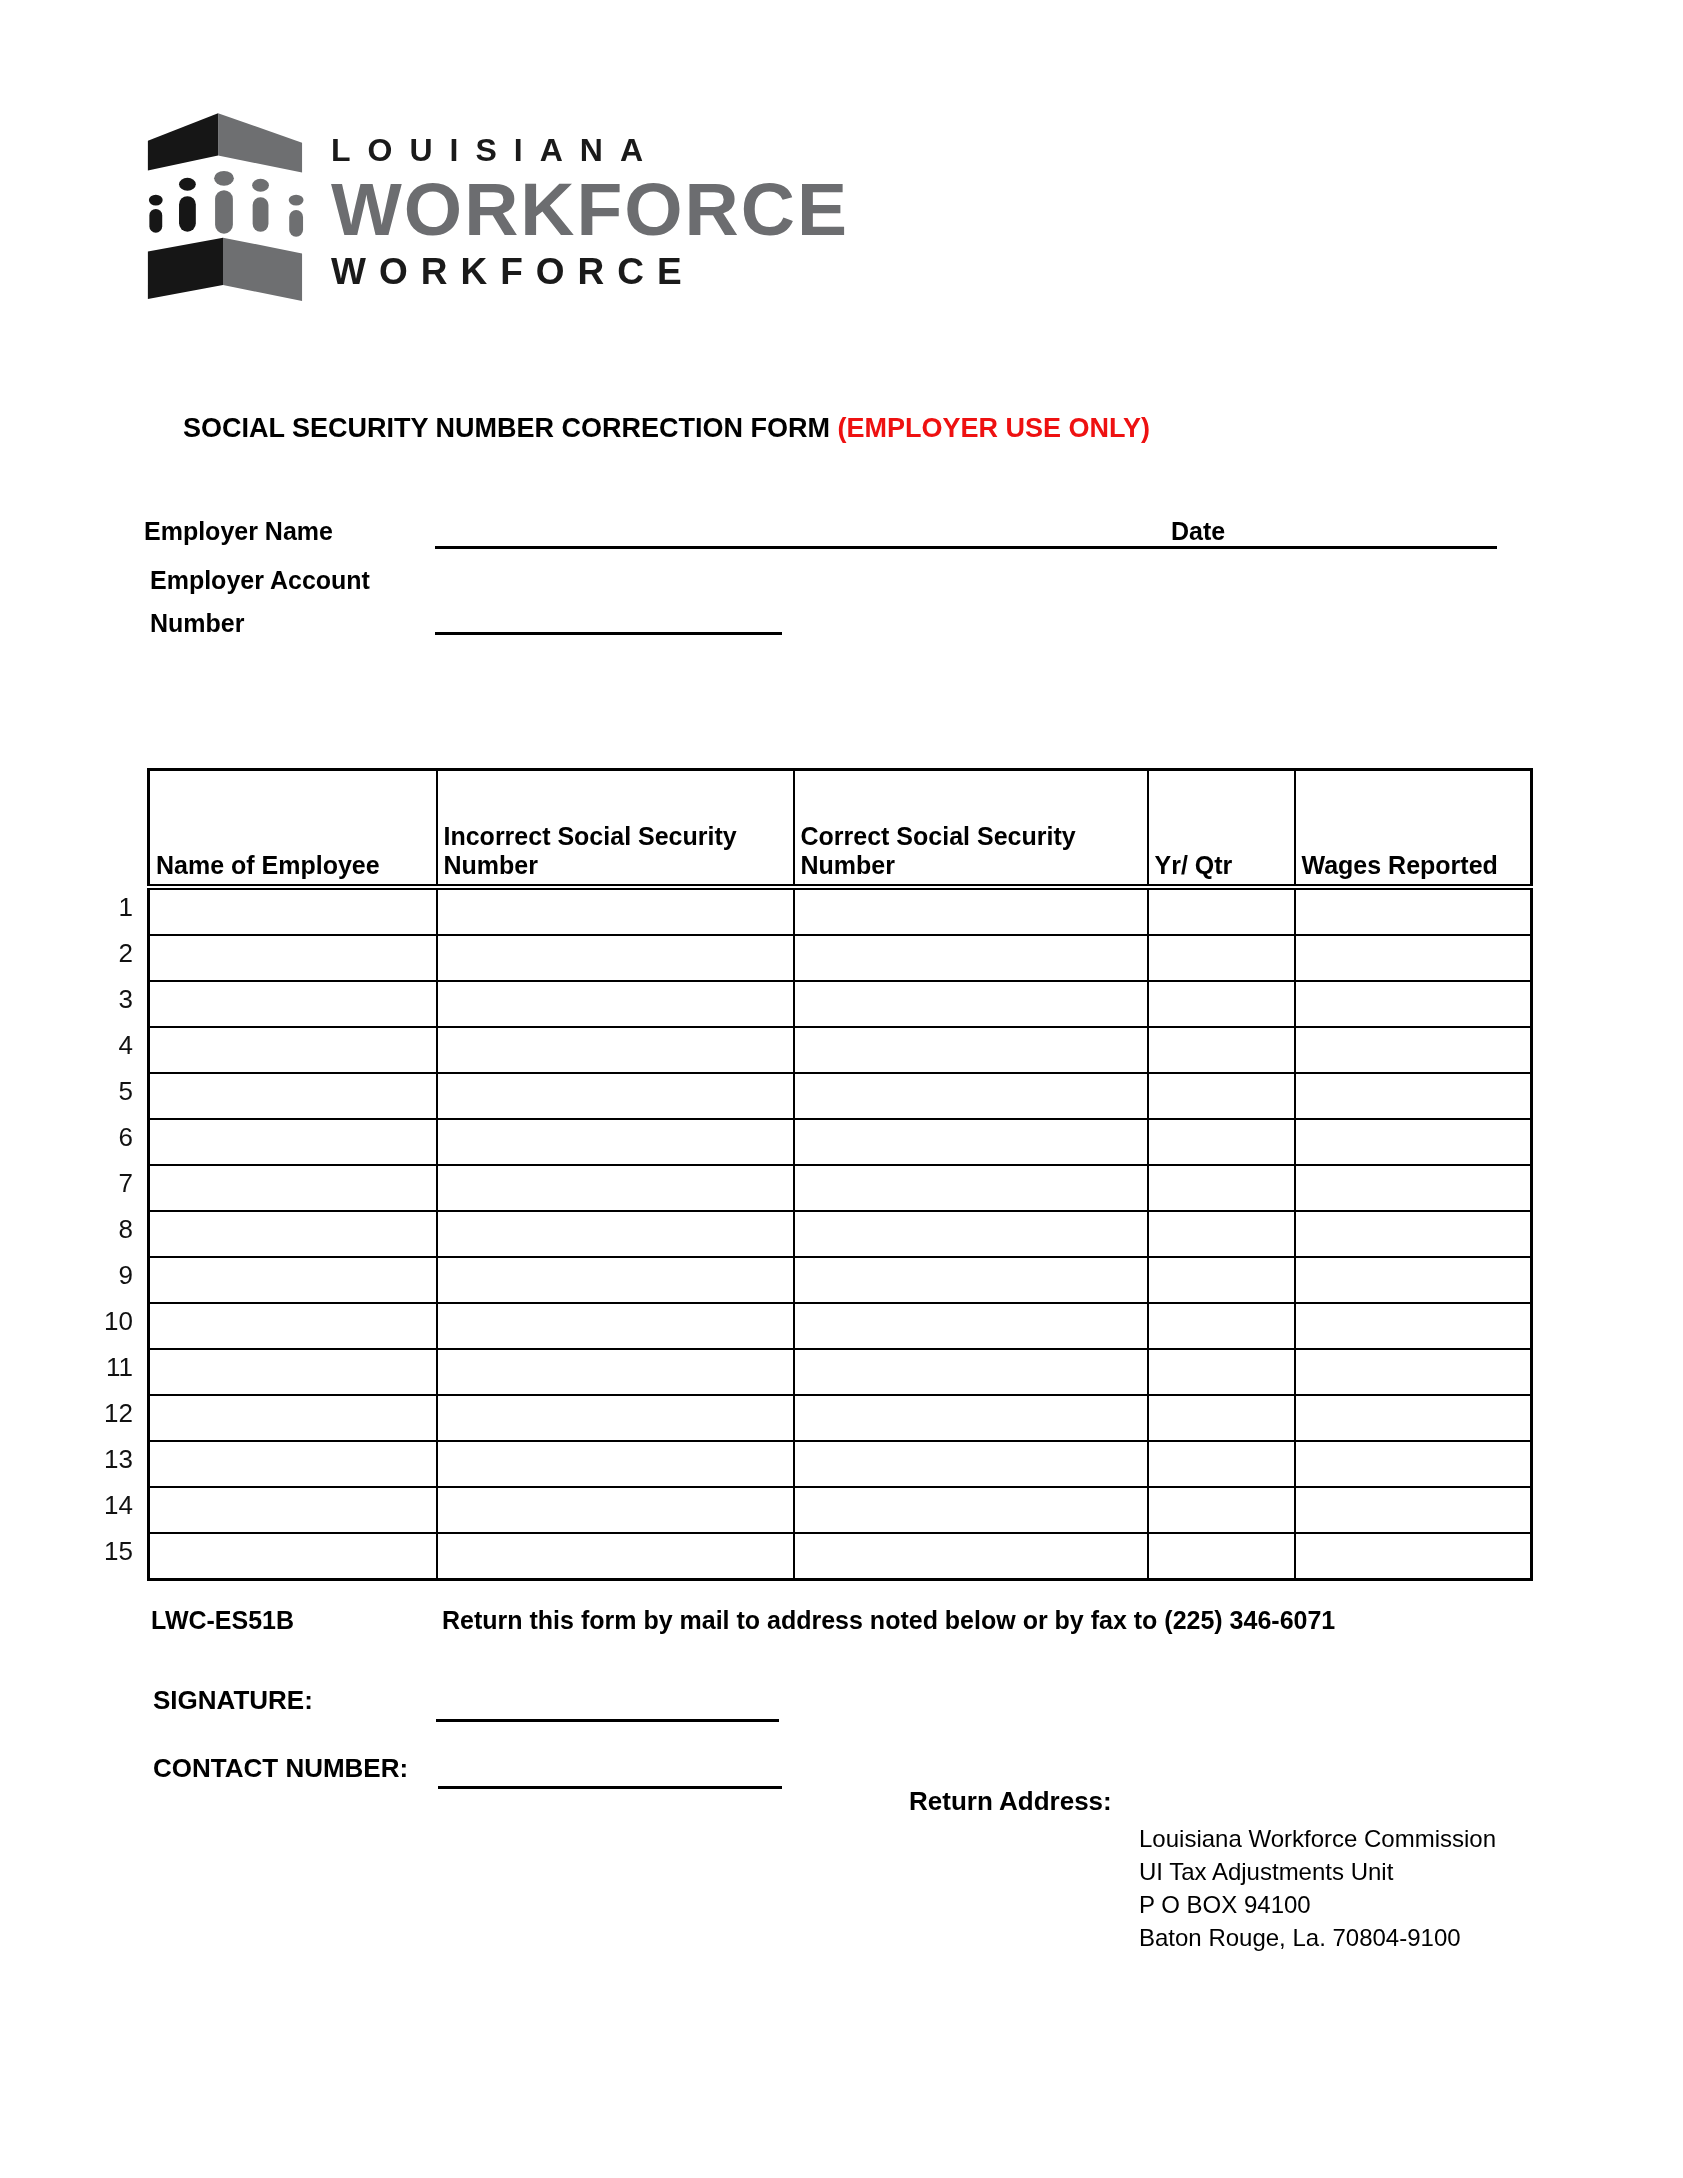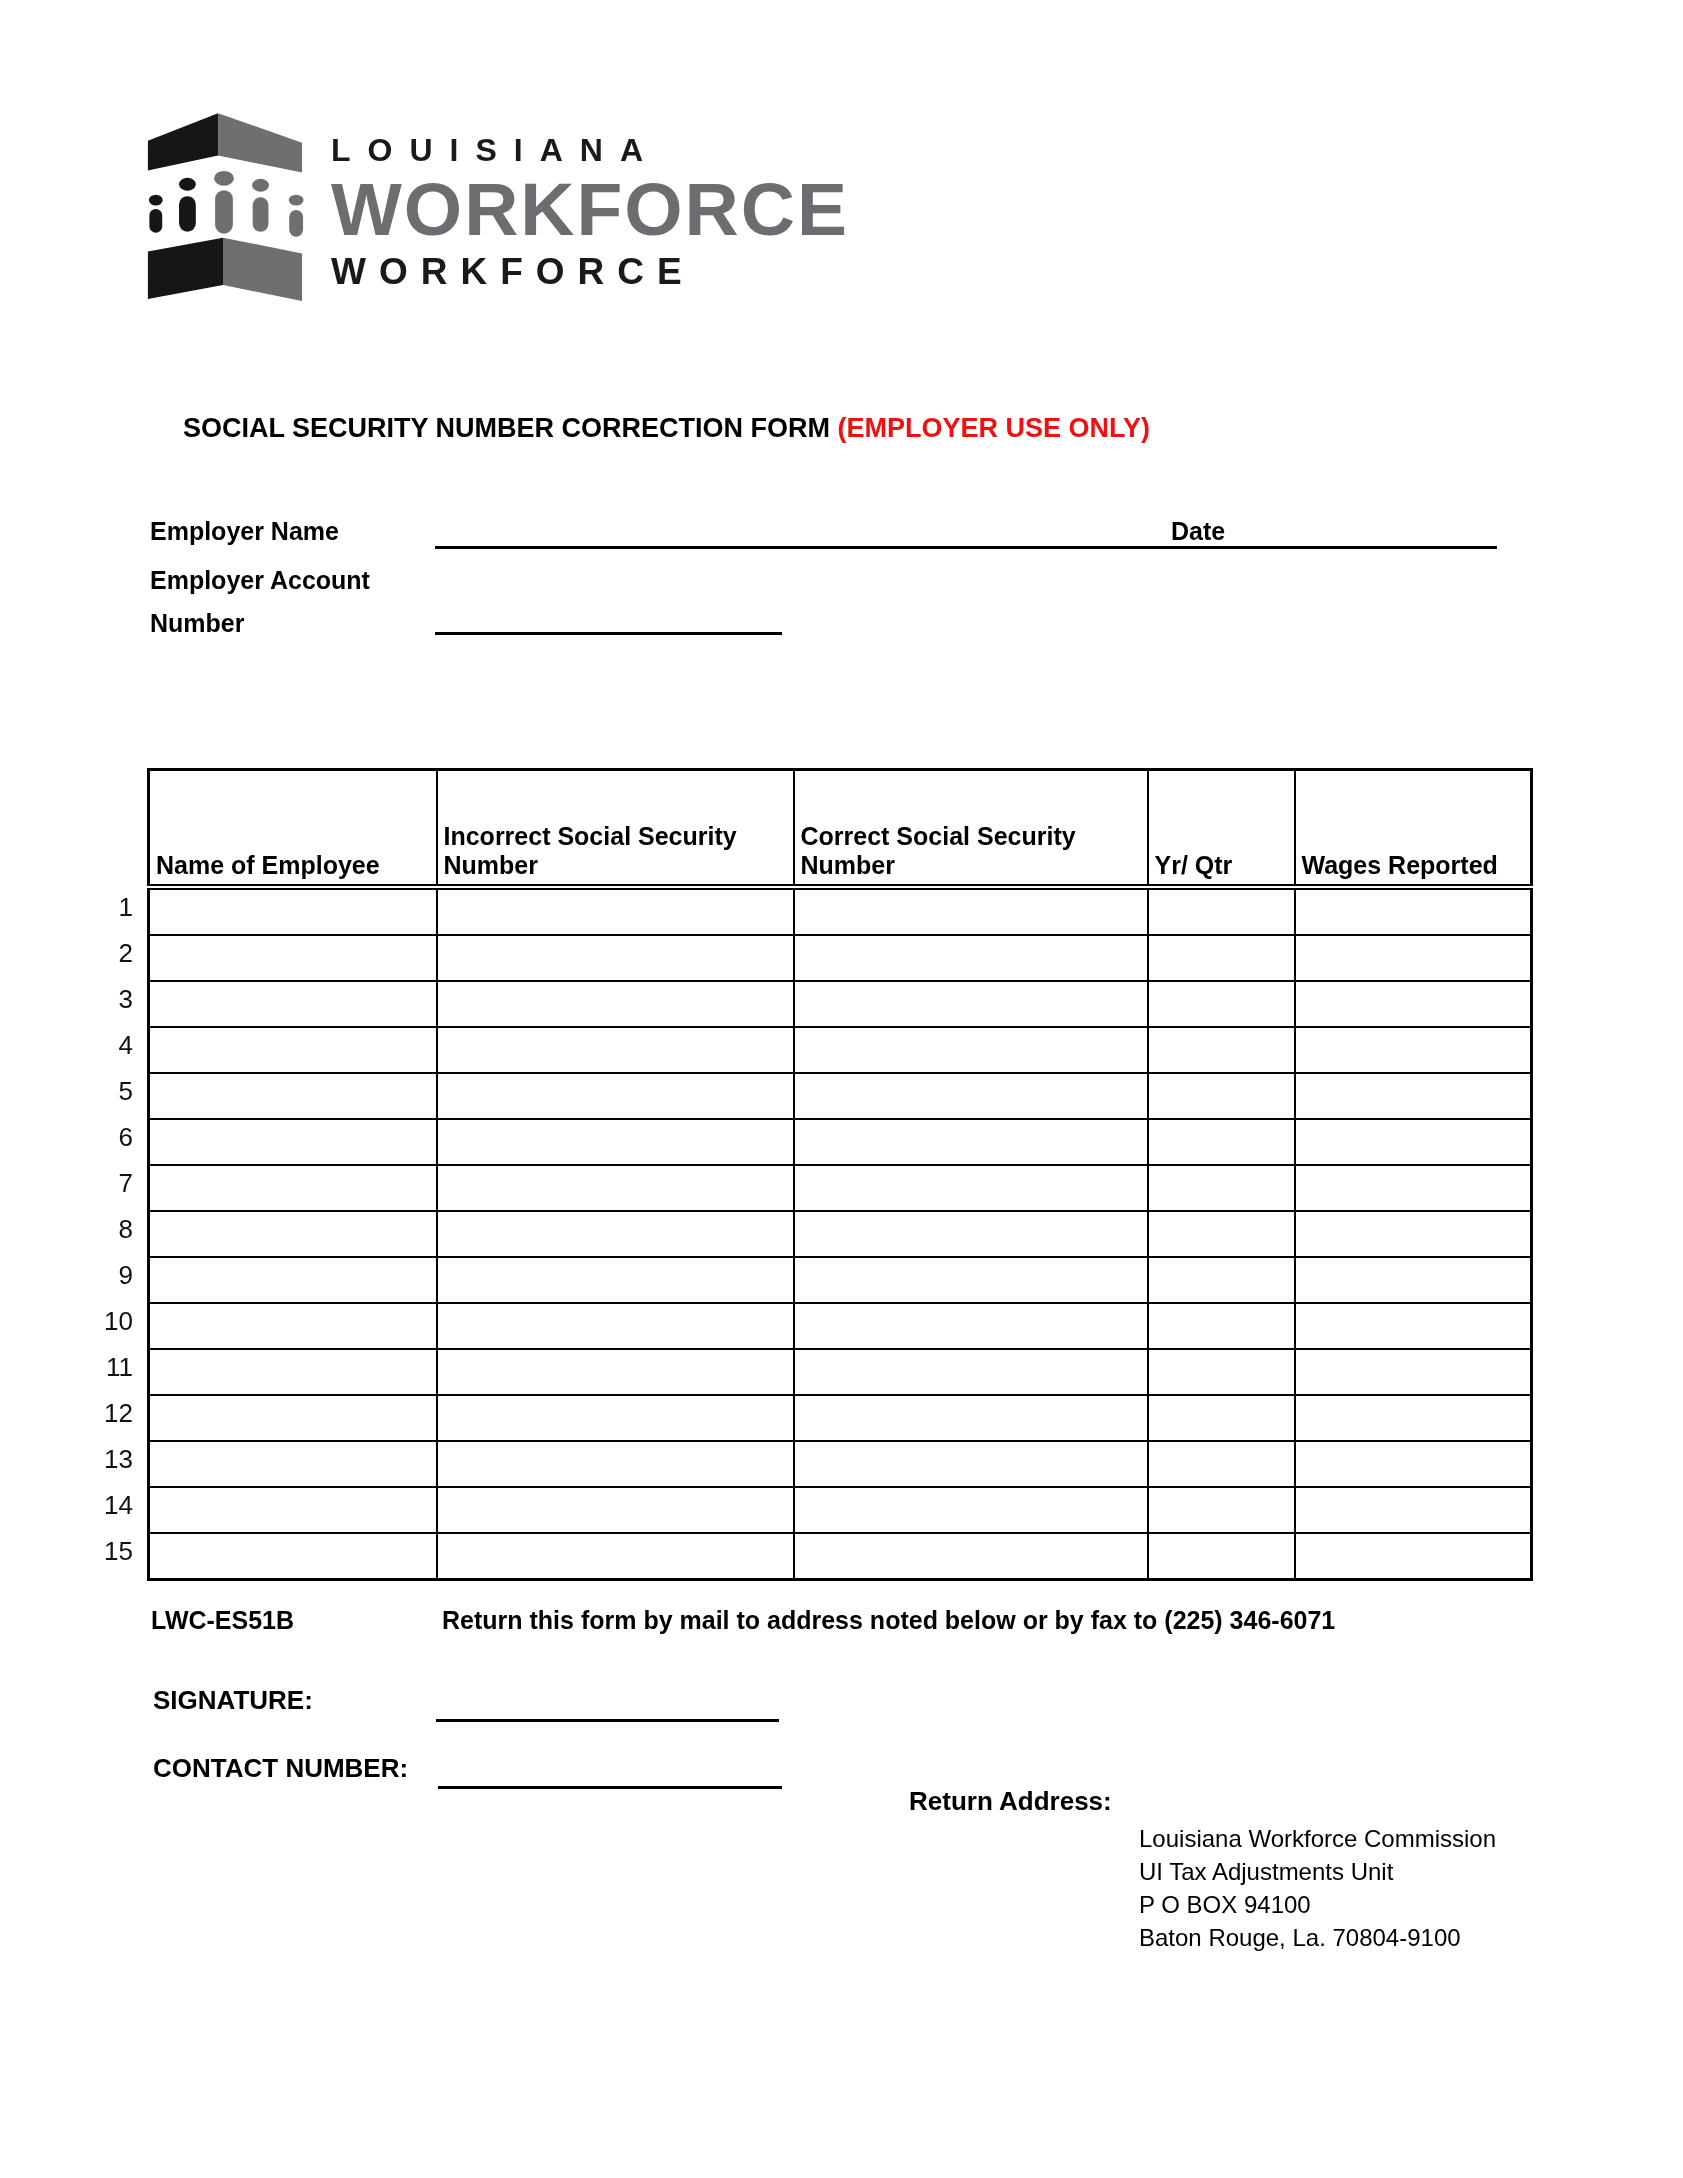--- a/index.html
+++ b/index.html
@@ -103,21 +103,21 @@
     <div class="logo-text">
       <div class="logo-line1">LOUISIANA</div>
       <div class="logo-line2" style="color: rgb(108, 109, 112);">WORKFORCE</div>
       <div class="logo-line3">WORKFORCE</div>
     </div>
   </div>
 
   <div class="form-title"><span>SOCIAL SECURITY NUMBER CORRECTION FORM </span><span style="color: rgb(238, 17, 17);">(EMPLOYER USE ONLY)</span>
   </div>
 
-  <div class="lbl" style="left:150px; top:517px;">Employer Name</div>
+  <div class="lbl" style="left:144px; top:517px;">Employer Name</div>
   <div class="fill-line" style="left:435px; top:546px; width:1062px;"></div>
   <div class="lbl" style="left:1171px; top:517px;">Date</div>
 
   <div class="lbl" style="left:150px; top:559px; width:238px; line-height:43px;">Employer Account Number</div>
   <div class="fill-line" style="left:435px; top:632px; width:347px;"></div>
 
 
   <div class="row-numbers">
       <div class="row-num">1</div>
       <div class="row-num">2</div>

